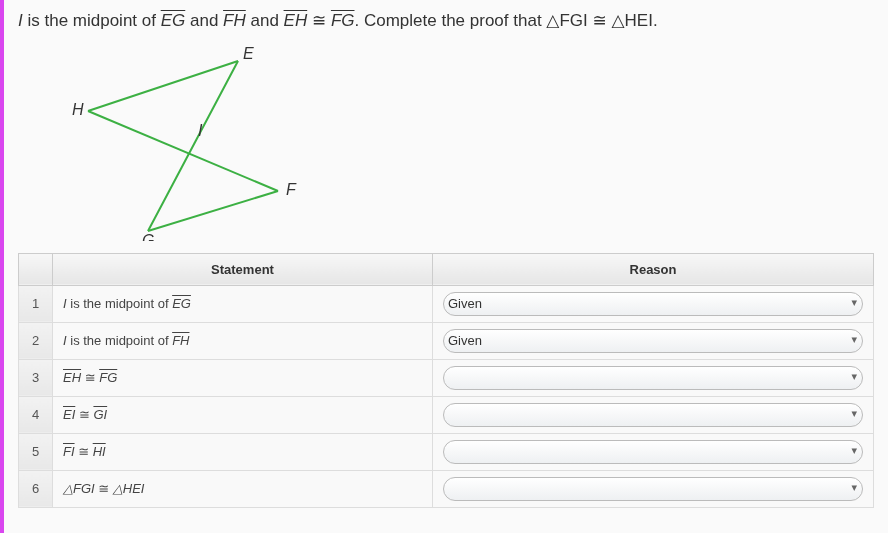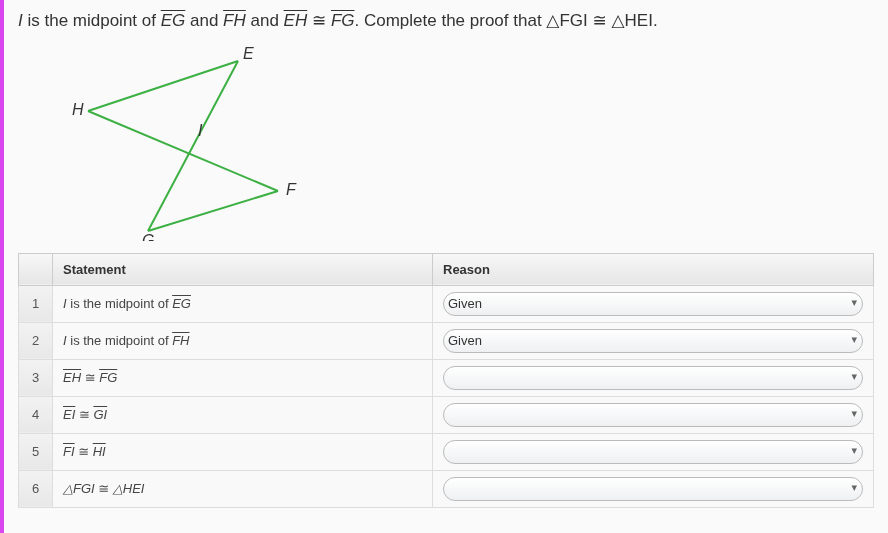--- a/index.html
+++ b/index.html
@@ -32,21 +32,21 @@
   .diagram {
     margin: 0 0 8px 20px;
   }
   .proof-table {
     width: 100%;
     border-collapse: collapse;
     font-size: 13px;
     color: #444;
   }
   .proof-table th {
-    text-align: left;
+    text-align: center;
     padding: 8px 10px;
     background: linear-gradient(#f7f7f7, #e6e6e6);
     border: 1px solid #ccc;
     font-weight: bold;
     color: #333;
   }
   .proof-table td {
     padding: 6px 10px;
     border: 1px solid #ddd;
     background: #f9f9f9;

